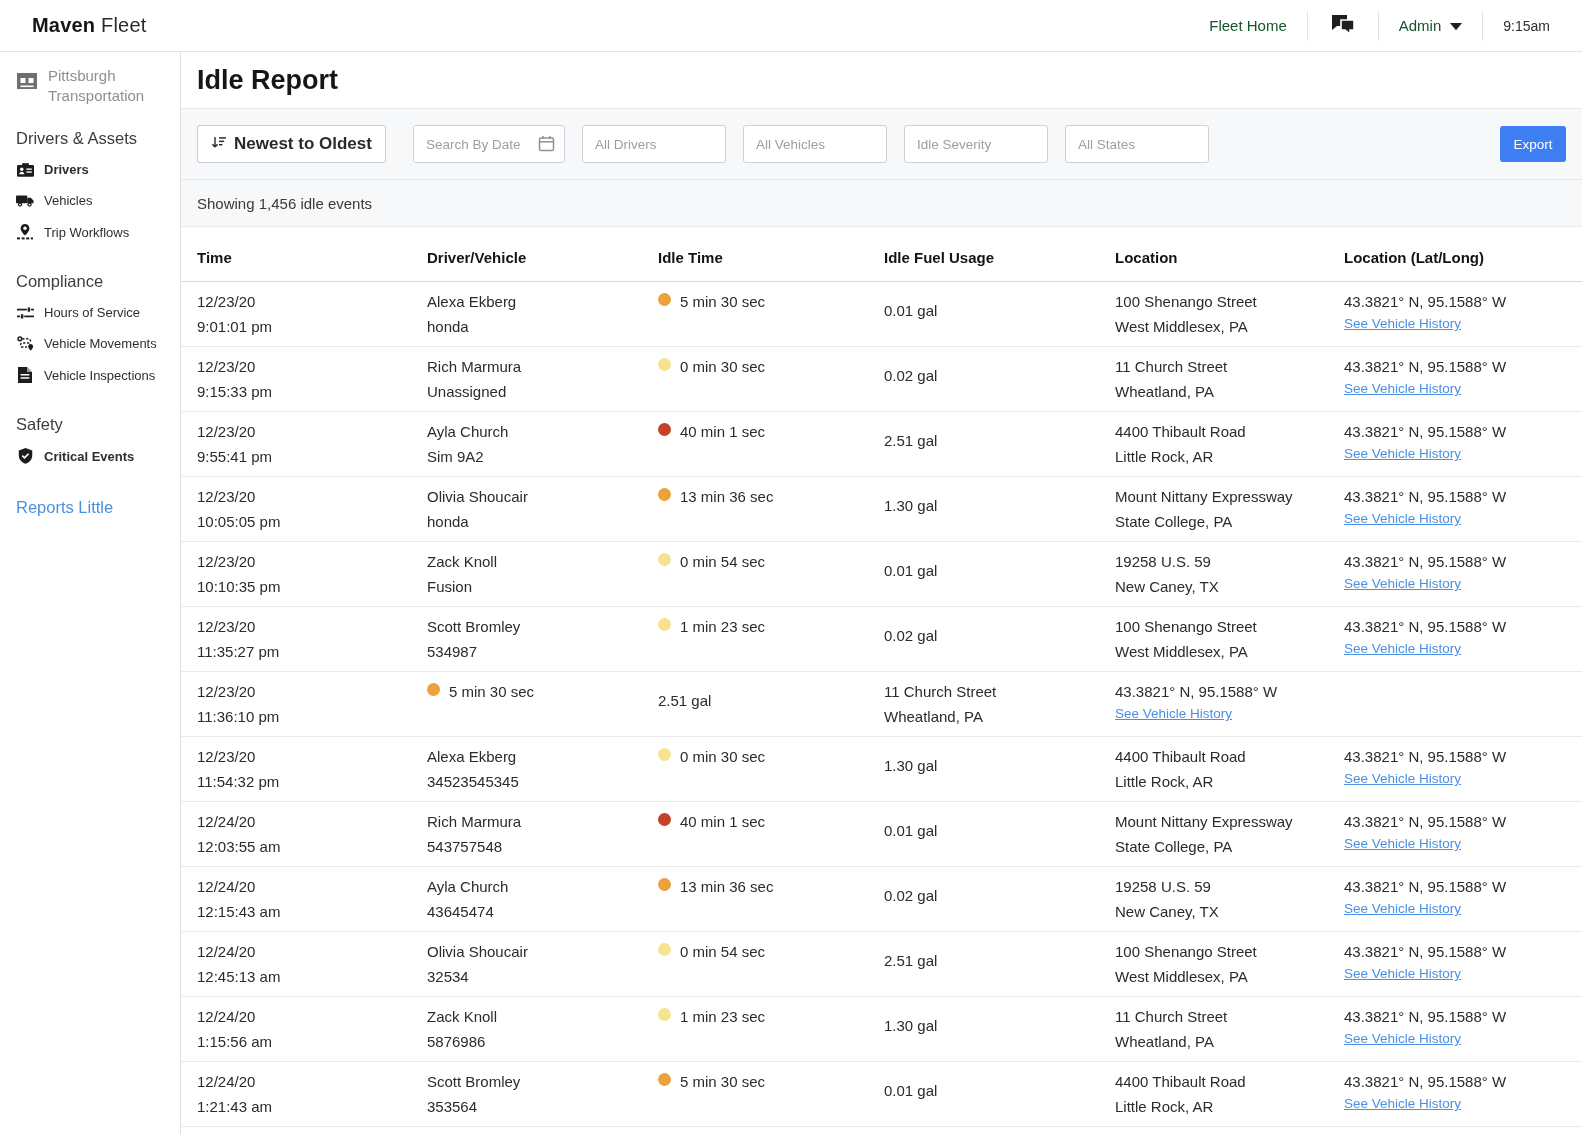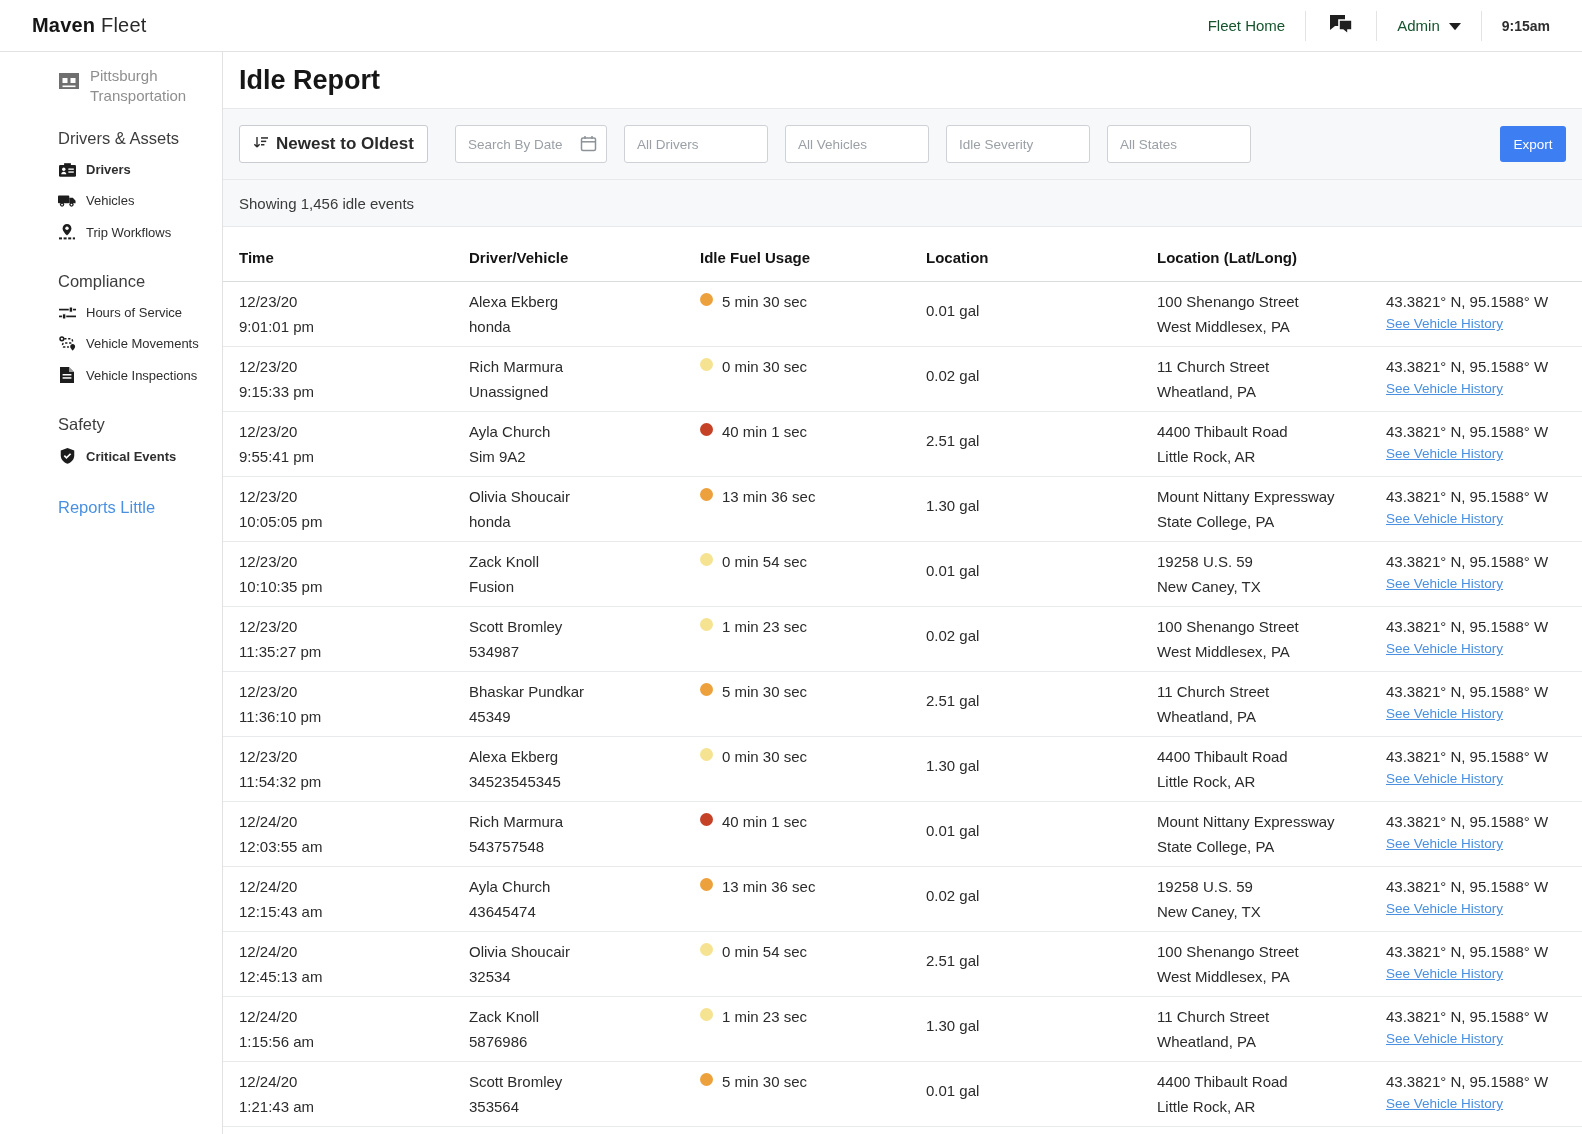--- a/index.html
+++ b/index.html
@@ -9,25 +9,25 @@
   
   .topbar { height:52px; background:#fff; border-bottom:1px solid #e2e2e2;
     display:flex; align-items:center; justify-content:space-between; padding:0 28px 0 32px; }
   .brand { font-size:20px; letter-spacing:.2px; color:#161616; }
   .brand b { font-weight:800; }
   .brand span.light { font-weight:400; color:#2a2a2a; }
   .topnav { display:flex; align-items:center; height:100%; }
   .topnav .tn-item { display:flex; align-items:center; padding:0 20px; height:30px; font-size:15px; color:#14532d; cursor:pointer; }
   .topnav .sep { width:1px; height:30px; background:#e3e3e3; }
   .caret { margin-left:9px; display:inline-block; }
-  .tn-time { font-size:14px; color:#2e2e2e; padding:0 4px 0 20px;font-weight:bold; }
+  .tn-time { font-size:14px; color:#2e2e2e; padding:0 4px 0 20px; }
   .chat-btn { padding:0 22px; display:flex; align-items:center; cursor:pointer; }
 
   
-  .app { display:flex; height:1082px;padding-left:42px; }
+  .app { display:flex; height:1082px; }
   .sidebar { width:181px; min-width:181px; background:#fff; border-right:1px solid #e2e2e2; padding:14px 10px 0 16px; }
   .main { flex:1; display:flex; flex-direction:column; overflow:hidden; }
 
   
   .org { display:flex; align-items:flex-start; gap:10px; color:#8f8f8f; margin-bottom:8px; }
   .org .org-icon { color:#6f6f6f; margin-top:6px; }
   .org .org-name { font-size:15px; line-height:1.3; }
   .side-section { margin-top:24px; }
   .side-title { font-size:16.5px; color:#3d3d3d; font-weight:400; margin-bottom:6px; }
   .side-item { display:flex; align-items:center; gap:10px; padding:8px 0; font-size:13px; color:#2e2e2e; cursor:pointer; }
@@ -255,20 +255,21 @@
       <button class="export-btn">Export</button>
     </div>
 
     <div class="summary-band">
       <span>Showing 1,456 idle events</span>
     </div>
 
     <div class="tbl-grid tbl-head">
       <div>Time</div>
       <div>Driver/Vehicle</div>
+      <div>Idle Time</div>
       <div>Idle Fuel Usage</div>
       <div>Location</div>
       <div>Location (Lat/Long)</div>
     </div>
 
     <div id="table-body">
   <div class="tbl-grid tbl-row">
     <div class="cell">
       <div>12/23/20</div>
       <div class="l2">9:01:01 pm</div>
@@ -422,24 +423,20 @@
       <div class="coords">43.3821° N, 95.1588° W</div>
       <a class="vh-link">See Vehicle History</a>
     </div>
   </div>
 
   <div class="tbl-grid tbl-row">
     <div class="cell">
       <div>12/23/20</div>
       <div class="l2">11:36:10 pm</div>
     </div>
-    <div class="cell">
-      <div>Bhaskar Pundkar</div>
-      <div class="l2">45349</div>
-    </div>
     <div class="cell idle-cell">
       <span class="dot" style="background: rgb(237, 161, 60);"></span>
       <span>5 min 30 sec</span>
     </div>
     <div class="cell fuel-cell">
       <span>2.51 gal</span>
     </div>
     <div class="cell">
       <div>11 Church Street</div>
       <div class="l2">Wheatland, PA</div>

